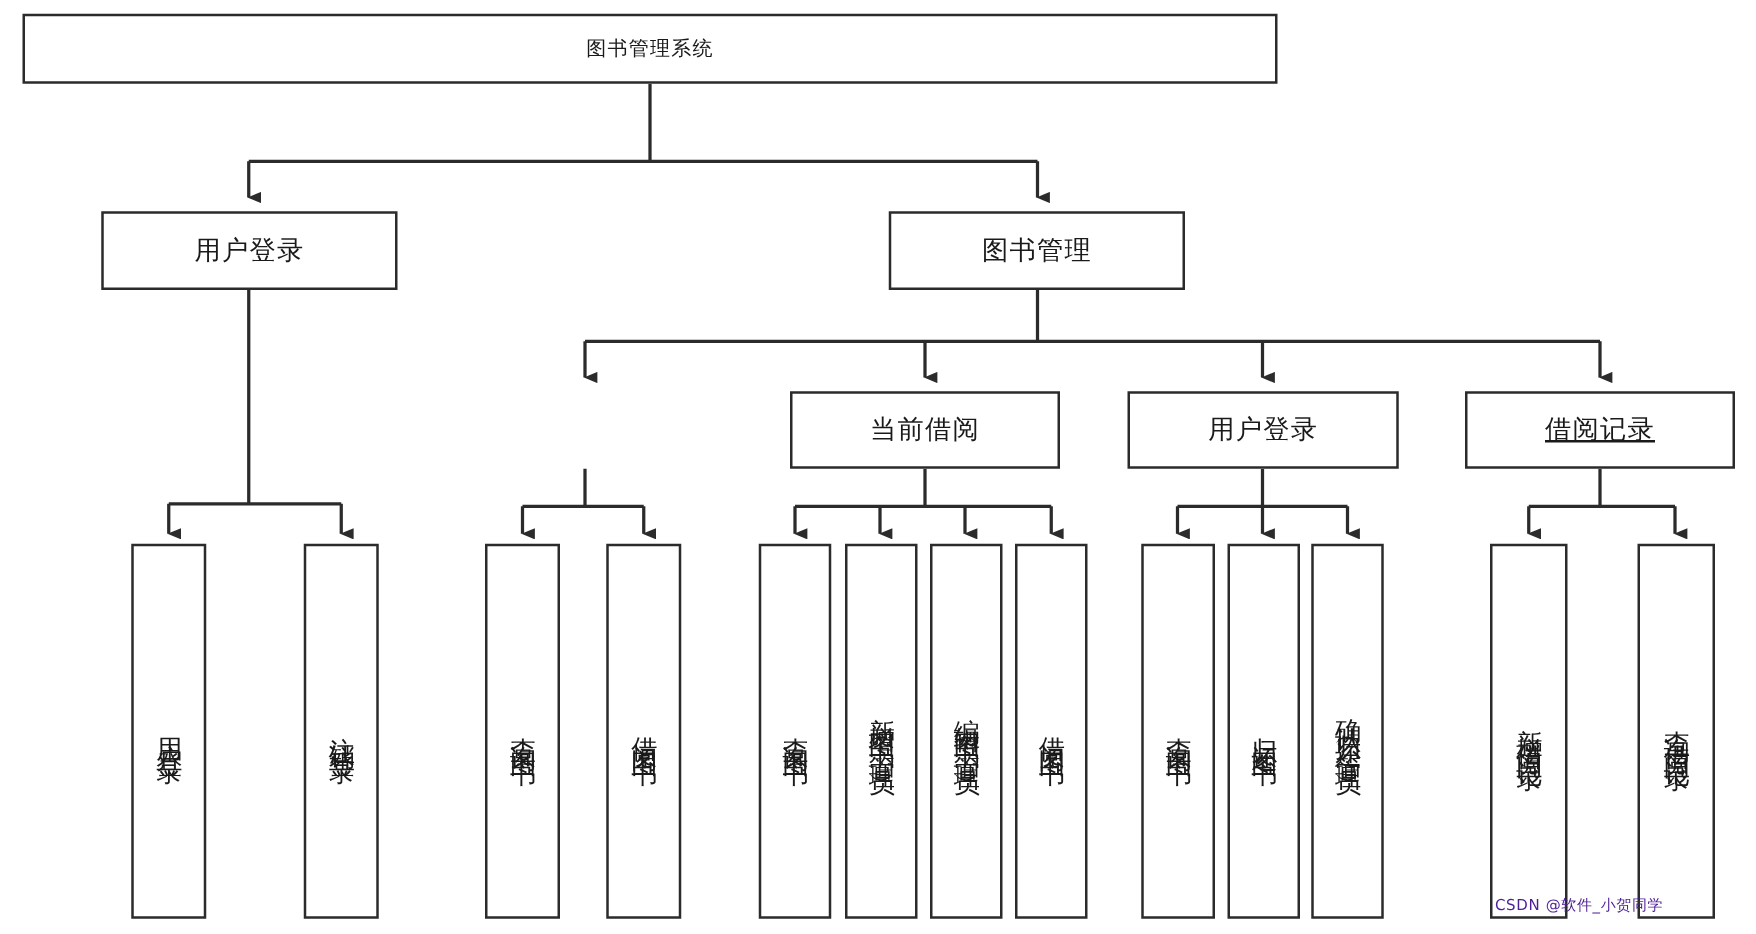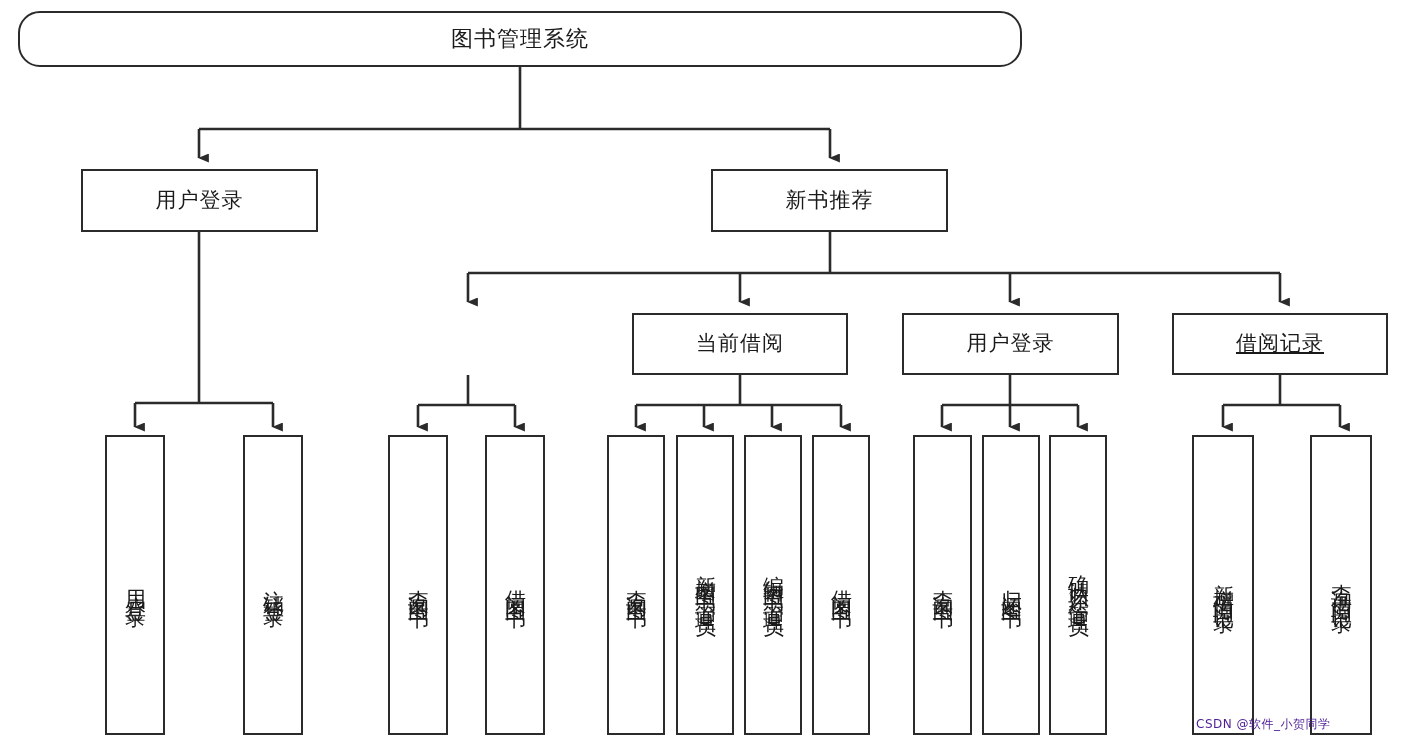--- a/index.html
+++ b/index.html
@@ -36,22 +36,21 @@
     justify-content: center;
     color: #1a1a1a;
   }
   .node.h {
     font-size: 21px;
     line-height: 1.1;
     letter-spacing: 1px;
     white-space: nowrap;
   }
   .node.root {
-    font-size: 22px;
-    border-radius: 22px;
+    font-size: 16px;
   }
   .node.v {
     writing-mode: vertical-rl;
     text-orientation: upright;
     font-size: 21px;
     letter-spacing: 6px;
     line-height: 1.0;
     padding: 4px 0;
     text-align: center;
   }
@@ -125,21 +124,21 @@
   </svg>
 
   <div class="node h root" style="left:18px; top:11px; width:1004px; height:56px;">
     <span>图书管理系统</span>
   </div>
 
   <div class="node h" style="left:81px; top:169px; width:237px; height:63px;">
     <span>用户登录</span>
   </div>
   <div class="node h" style="left:711px; top:169px; width:237px; height:63px;">
-    <span>新书推荐</span>
+    <span>图书管理</span>
   </div>
 
   <div class="node h" style="left:632px; top:313px; width:216px; height:62px;">
     <span>当前借阅</span>
   </div>
   <div class="node h" style="left:902px; top:313px; width:217px; height:62px;">
     <span>用户登录</span>
   </div>
   <div class="node h" style="left:1172px; top:313px; width:216px; height:62px;text-decoration:underline;">
     <span>借阅记录</span>

